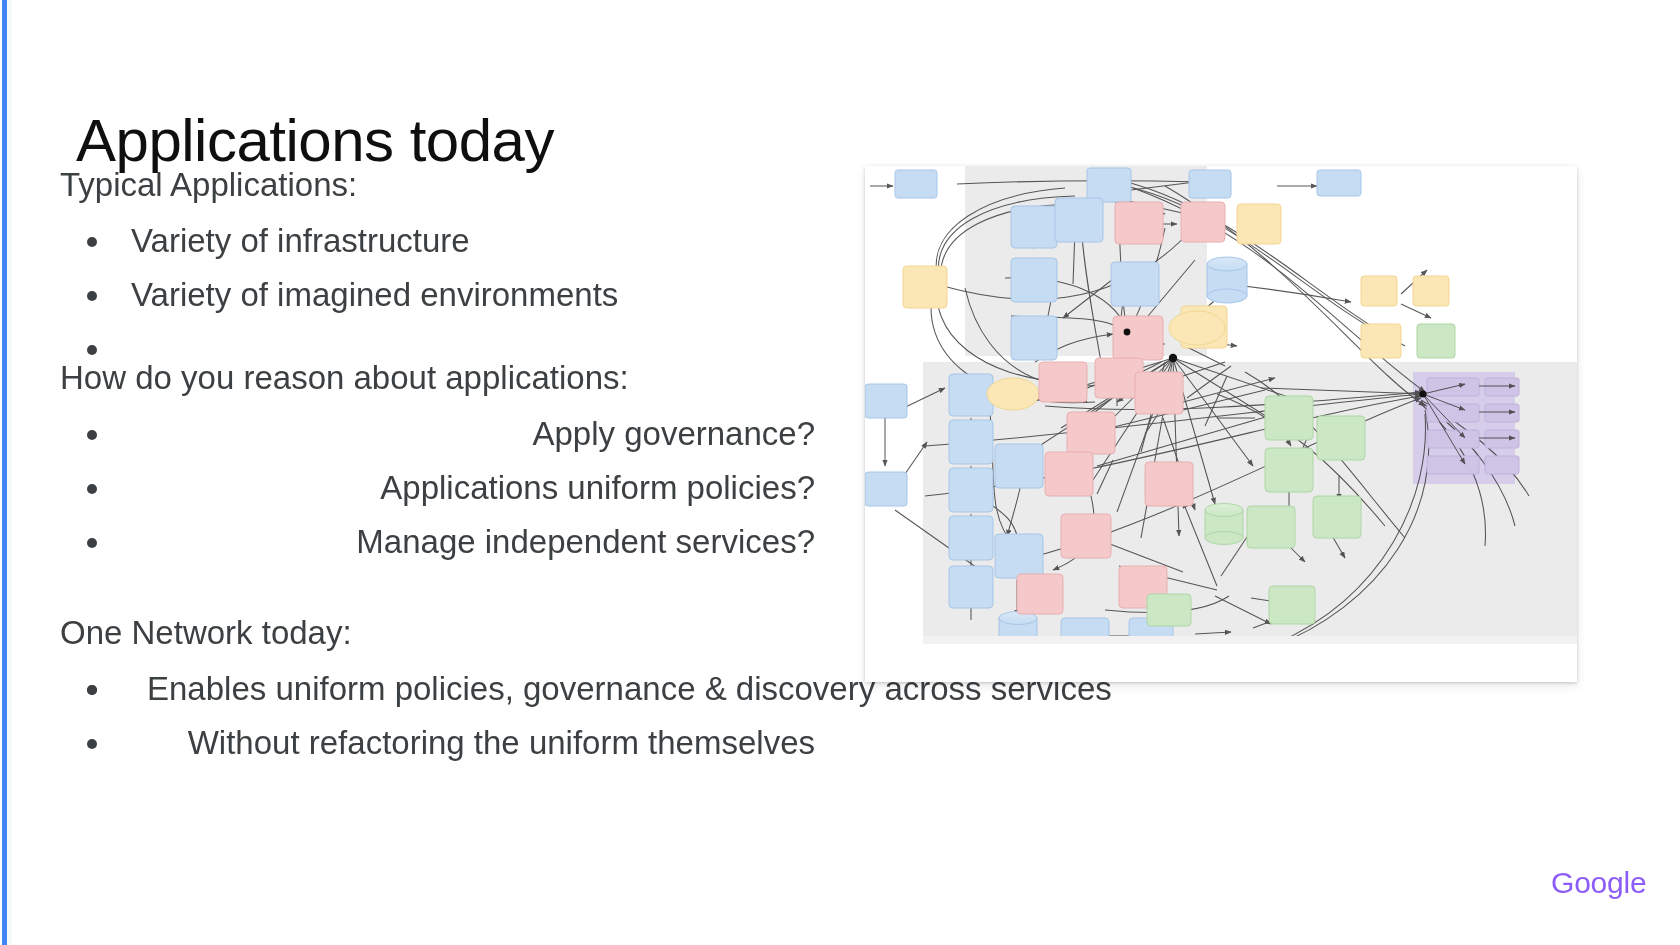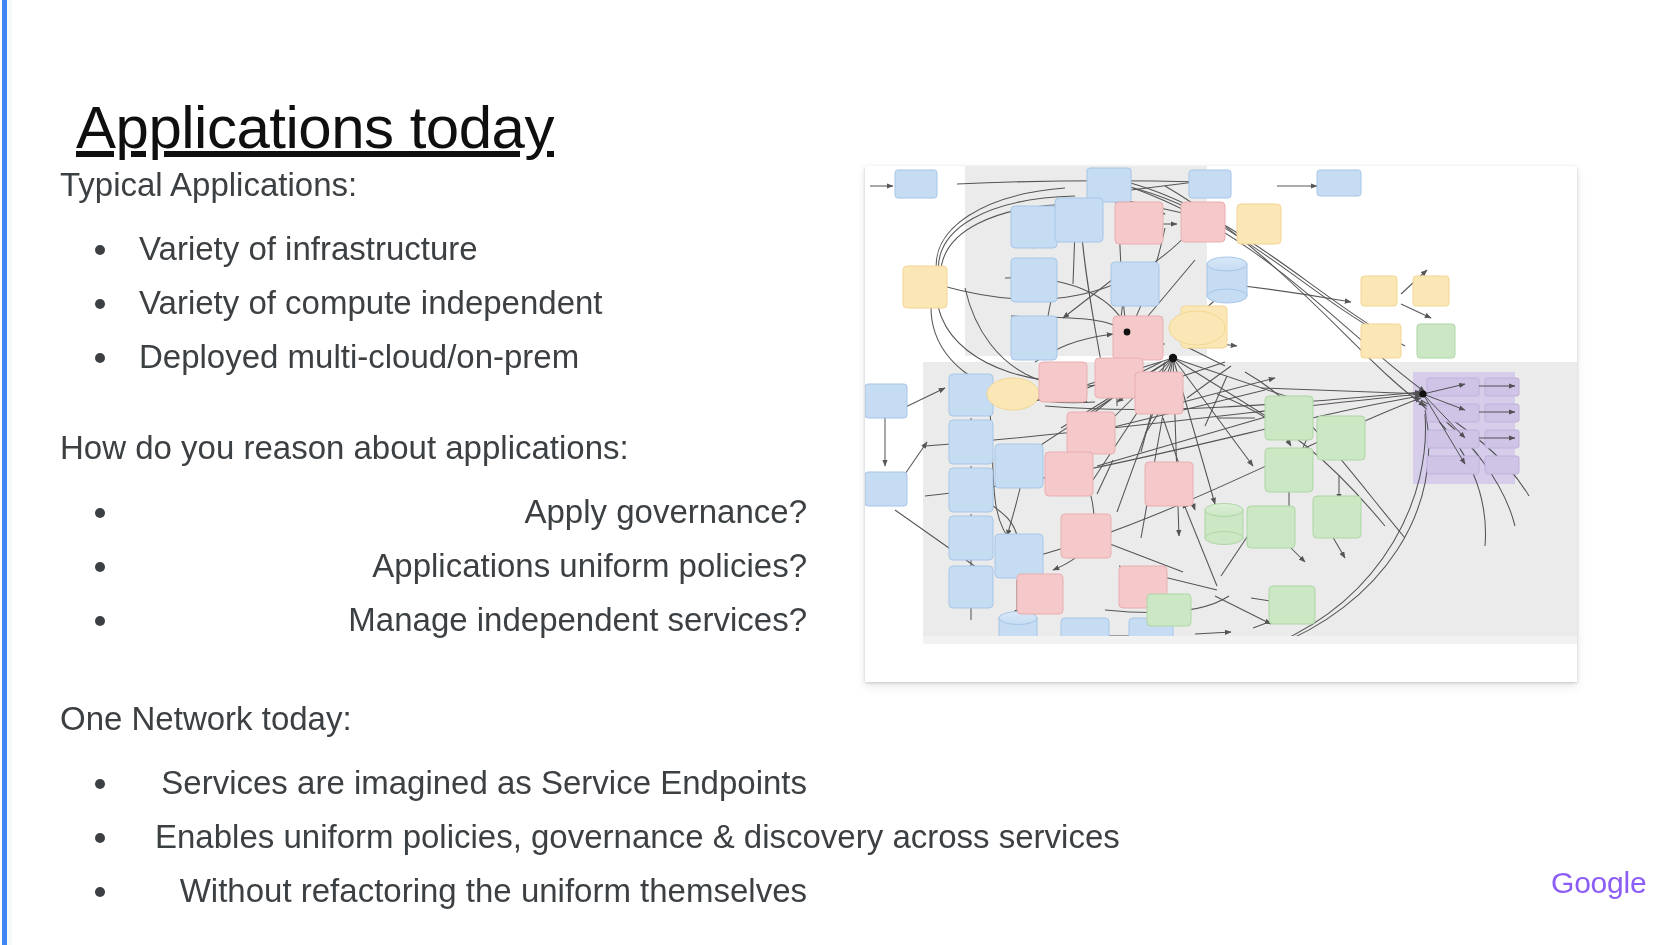--- a/index.html
+++ b/index.html
@@ -36,28 +36,27 @@
     top: 0;
     width: 5px;
     height: 945px;
     background: #f7fbf7;
   }
 
   
   #page-title {
     position: absolute;
     left: 76px;
-    top: 52px;
+    top: 65px;
     font-size: 60px;
     line-height: 72px;
     font-weight: 400;
     color: #0f0f0f;
     letter-spacing: -0.5px;
     white-space: nowrap;
-    text-decoration: underline;
   }
 
   
   #body-column {
     position: absolute;
     left: 60px;
     top: 160px;
     width: 760px;
   }
 
@@ -66,21 +65,21 @@
   .section-heading {
     font-size: 33px;
     line-height: 49px;
     color: #3c4043;
     font-weight: 400;
     white-space: nowrap;
   }
 
   ul.bullets {
     list-style: none;
-    margin: 13px;
+    margin: 5px;
     padding: 0;
   }
   ul.bullets li {
     position: relative;
     font-size: 33px;
     line-height: 54px;
     color: #3c4043;
     white-space: nowrap;
   }
   ul.bullets li .bullet-dot {
@@ -144,25 +143,24 @@
 
     <div class="section">
       <div class="section-heading">Typical Applications:</div>
       <ul class="bullets indent-a">
         <li>
           <span class="bullet-dot"></span>
           <span>Variety of infrastructure</span>
         </li>
         <li>
           <span class="bullet-dot"></span>
-          <span>Variety of compute independent</span>
-        </li>
-        <li>
-          <span class="bullet-dot"></span>
-          <span>Deployed multi-cloud/on-prem</span>
+          <span>Variety of imagined environments</span>
+        </li>
+        <li>
+          <span class="bullet-dot"></span>
         </li>
       </ul>
     </div>
 
     <div class="gap-a"></div>
 
     <div class="section">
       <div class="section-heading">How do you reason about applications:</div>
       <ul class="bullets indent-b">
         <li>
@@ -180,21 +178,20 @@
       </ul>
     </div>
 
     <div class="gap-b"></div>
 
     <div class="section">
       <div class="section-heading">One Network today:</div>
       <ul class="bullets indent-b">
         <li>
           <span class="bullet-dot"></span>
-          <span>Services are imagined as Service Endpoints</span>
         </li>
         <li>
           <span class="bullet-dot"></span>
           <span>Enables uniform policies, governance &amp; discovery across services</span>
         </li>
         <li>
           <span class="bullet-dot"></span>
           <span>Without refactoring the uniform themselves</span>
         </li>
       </ul>

